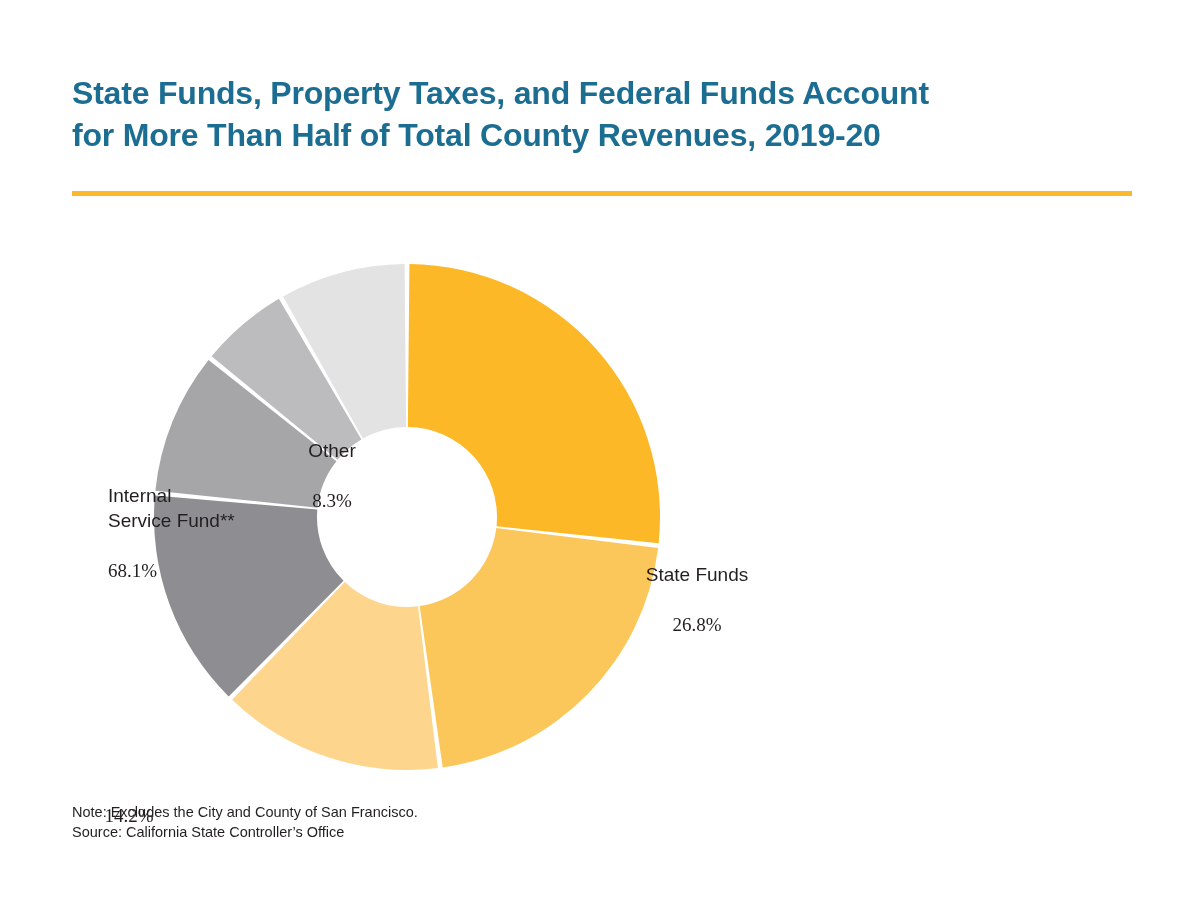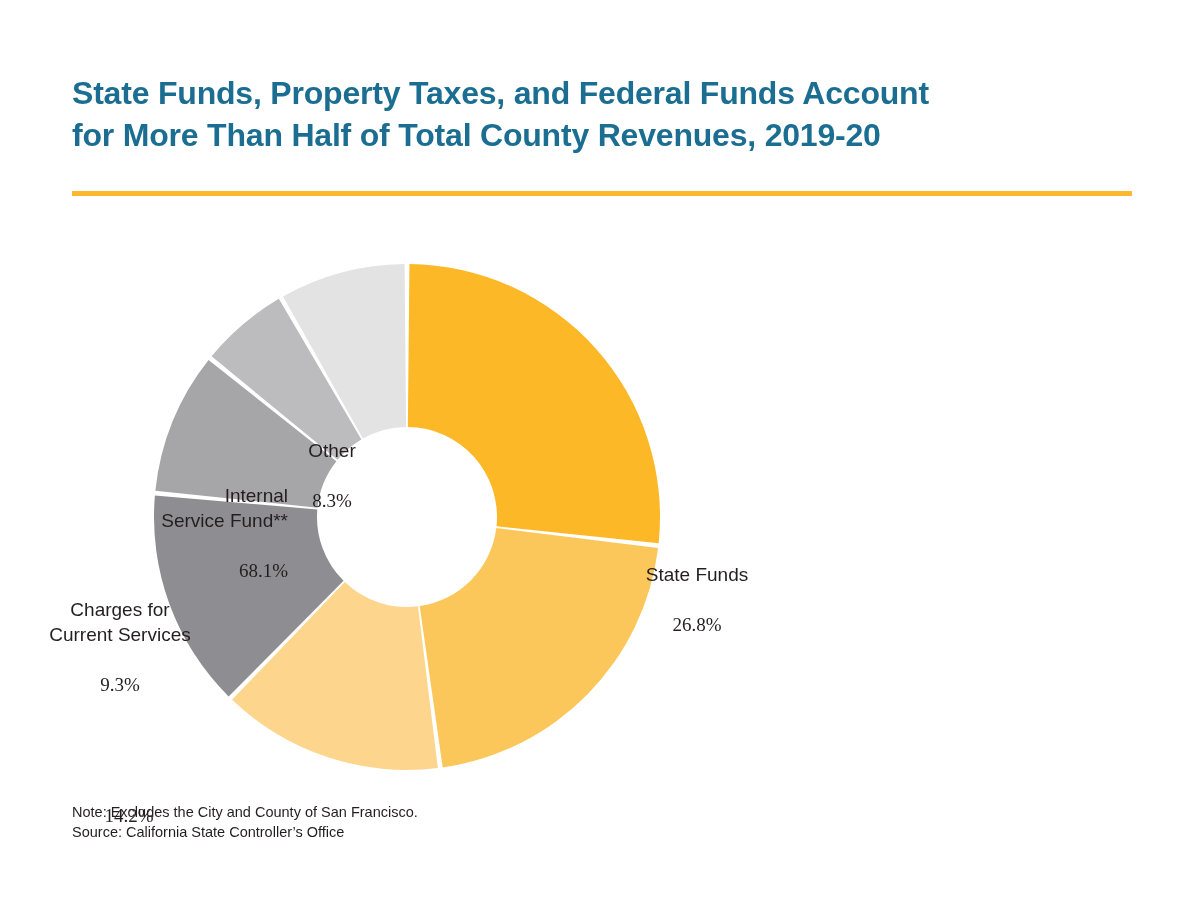--- a/index.html
+++ b/index.html
@@ -77,21 +77,21 @@
     white-space: pre-line;
   }
   .slice-label .lbl-val {
     display: block;
     font-family: Liberation Serif, serif;
   }
 
   #label-state-funds      { left: 608px; top: 337px; width: 170px; text-align: center; }
   #label-enterprise       { left: 40px;  top: 578px; width: 170px; text-align: center; }
   #label-charges          { left: 26px;  top: 372px; width: 180px; text-align: center; }
-  #label-internal         { left: 104px; top: 258px; width: 180px; text-align: right; }
+  #label-internal         { left: 104px; top: 258px; width: 180px; text-align: left; }
   #label-other            { left: 258px; top: 213px; width: 140px; text-align: center; }
 
   
   #footnotes {
     position: absolute;
     left: 68px;
     top: 802px;
     width: 700px;
     font-family: "Liberation Sans", sans-serif;
     font-size: 14.5px;
@@ -126,25 +126,20 @@
 
     <div class="slice-label" id="label-state-funds">
       <span class="lbl-name">State Funds</span>
       <span class="lbl-val">26.8%</span>
     </div>
 
     <div class="slice-label" id="label-enterprise">
       <span class="lbl-val">14.2%</span>
     </div>
 
-    <div class="slice-label" id="label-charges">
-      <span class="lbl-name">Charges for
-Current Services</span>
-      <span class="lbl-val">9.3%</span>
-    </div>
 
     <div class="slice-label" id="label-internal">
       <span class="lbl-name">Internal
 Service Fund**</span>
       <span class="lbl-val">68.1%</span>
     </div>
 
     <div class="slice-label" id="label-other">
       <span class="lbl-name">Other</span>
       <span class="lbl-val">8.3%</span>

